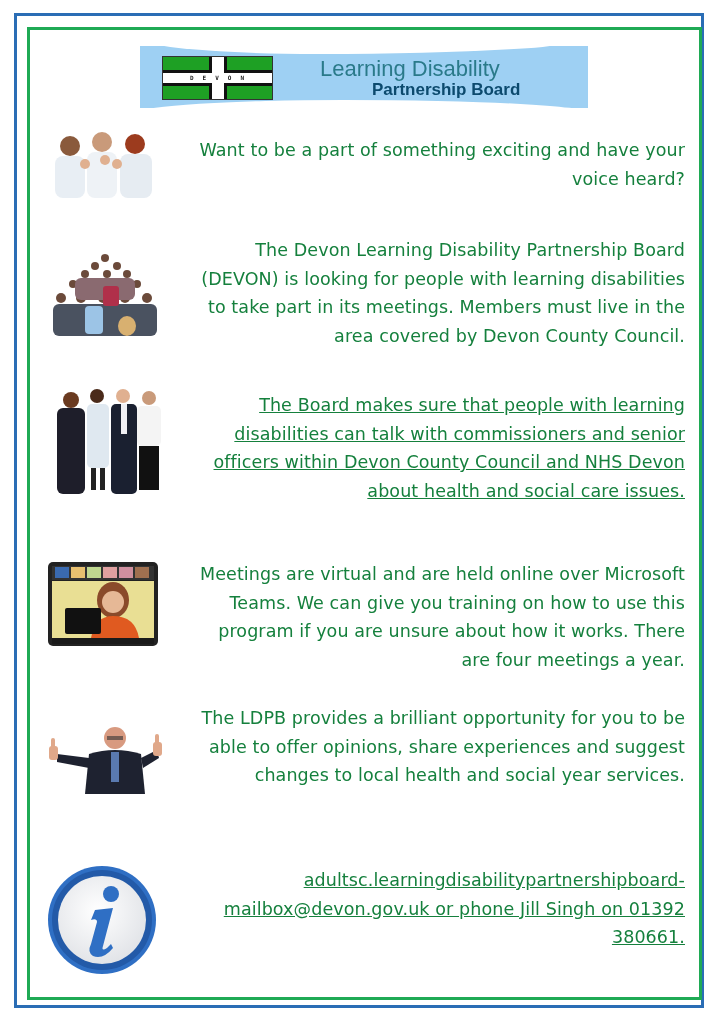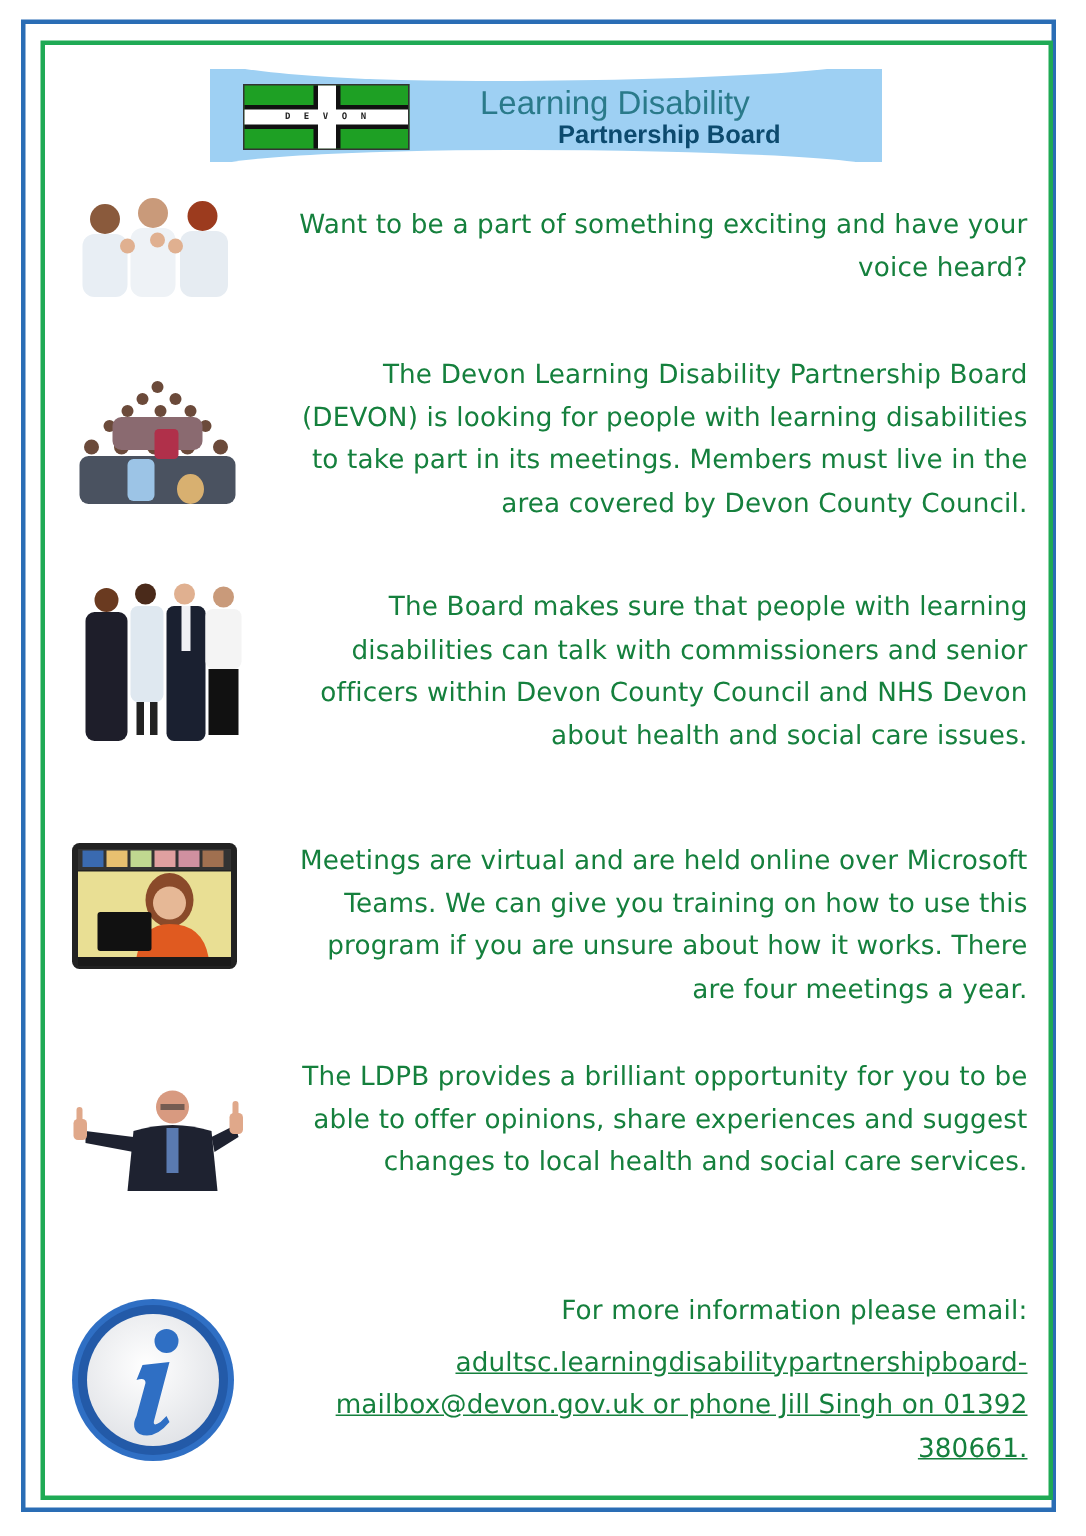--- a/index.html
+++ b/index.html
@@ -108,21 +108,21 @@
         <rect x="46" y="82" width="5" height="22" fill="#222"></rect>
         <rect x="55" y="82" width="5" height="22" fill="#222"></rect>
       <circle cx="78" cy="10" r="7" fill="#e0b090"></circle>
         <rect x="66" y="18" width="26" height="90" rx="5" fill="#1a2030"></rect>
         <rect x="76" y="18" width="6" height="30" fill="#f0f0f4"></rect>
       <circle cx="104" cy="12" r="7" fill="#c99a7a"></circle>
         <rect x="92" y="20" width="24" height="40" rx="5" fill="#f4f4f4"></rect>
         <rect x="94" y="60" width="20" height="44" fill="#111"></rect>
     </svg>
   </div>
-  <div class="text" style="top:5px;">
+  <div class="text" style="top:5px;text-decoration:underline;">
     <p>The Board makes sure that people with learning disabilities can talk with commissioners and senior officers within Devon County Council and NHS Devon about health and social care issues.</p>
   </div>
 </div>
 
 <div class="section" style="top:548px;">
   <div class="pic" style="top:12px;">
     <svg width="116" height="88" viewBox="0 0 116 88">
       <rect x="3" y="2" width="110" height="84" rx="5" fill="#222"></rect>
       <rect x="7" y="6" width="102" height="14" fill="#333"></rect>
       <rect x="10" y="7" width="14" height="11" fill="#3a6ab0"></rect>
@@ -153,37 +153,36 @@
       <rect x="66" y="30" width="8" height="30" fill="#5a7ab0"></rect>
       <path d="M44 36 L12 32 L12 40 L44 46 Z" fill="#1e2230"></path>
       <path d="M96 36 L112 28 L114 36 L98 46 Z" fill="#1e2230"></path>
       <rect x="4" y="24" width="9" height="14" rx="3" fill="#e0a88a"></rect>
         <rect x="6" y="16" width="4" height="10" rx="2" fill="#e0a88a"></rect>
       <rect x="108" y="20" width="9" height="14" rx="3" fill="#e0a88a"></rect>
         <rect x="110" y="12" width="4" height="10" rx="2" fill="#e0a88a"></rect>
     </svg>
   </div>
   <div class="text" style="top:0;">
-    <p>The LDPB provides a brilliant opportunity for you to be able to offer opinions, share experiences and suggest changes to local health and social care services.</p>
+    <p>The LDPB provides a brilliant opportunity for you to be able to offer opinions, share experiences and suggest changes to local health and social year services.</p>
   </div>
 </div>
 
 <div class="section" style="top:860px;">
   <div class="pic" style="top:4px;">
     <svg width="114" height="112" viewBox="0 0 114 112">
       <defs>
         <radialGradient id="ig" cx="45%" cy="40%" r="60%">
           <stop offset="0%" stop-color="#ffffff"></stop>
           <stop offset="100%" stop-color="#e2e4e8"></stop>
         </radialGradient>
       </defs>
       <circle cx="57" cy="56" r="54" fill="#2f6fc4"></circle>
       <circle cx="57" cy="56" r="50" fill="#235aa8"></circle>
       <circle cx="57" cy="56" r="44" fill="url(#ig)"></circle>
       <circle cx="66" cy="30" r="8" fill="#2f6fc4"></circle>
       <path d="M50 46 L68 44 L58 82 Q56 88 62 84 L66 80 L68 84 Q58 96 48 92 Q42 88 46 80 L52 58 Q52 54 46 56 Z" fill="#2f6fc4"></path>
     </svg>
   </div>
   <div class="text" style="top:0;">
-    <p>For more information please email:</p>
     <p class="email-line">adultsc.learningdisabilitypartnershipboard-mailbox@devon.gov.uk or phone Jill Singh on 01392 380661.</p>
   </div>
 </div>
 
 </body></html>

